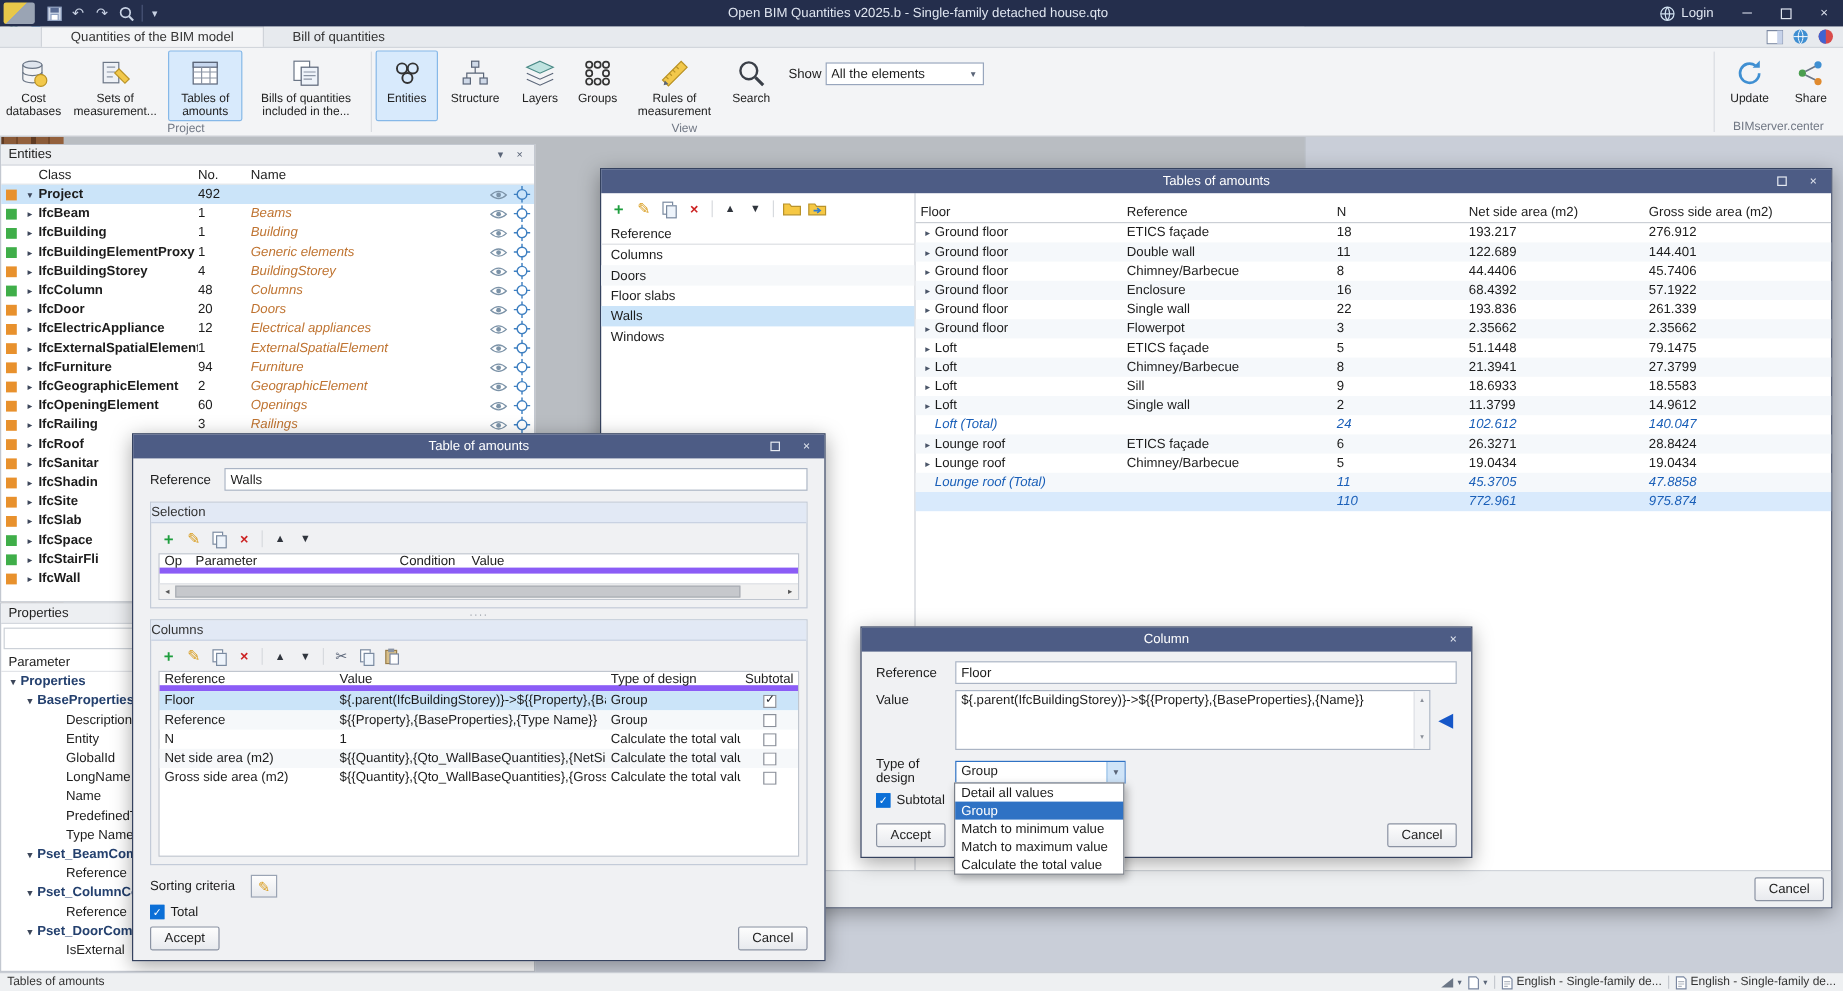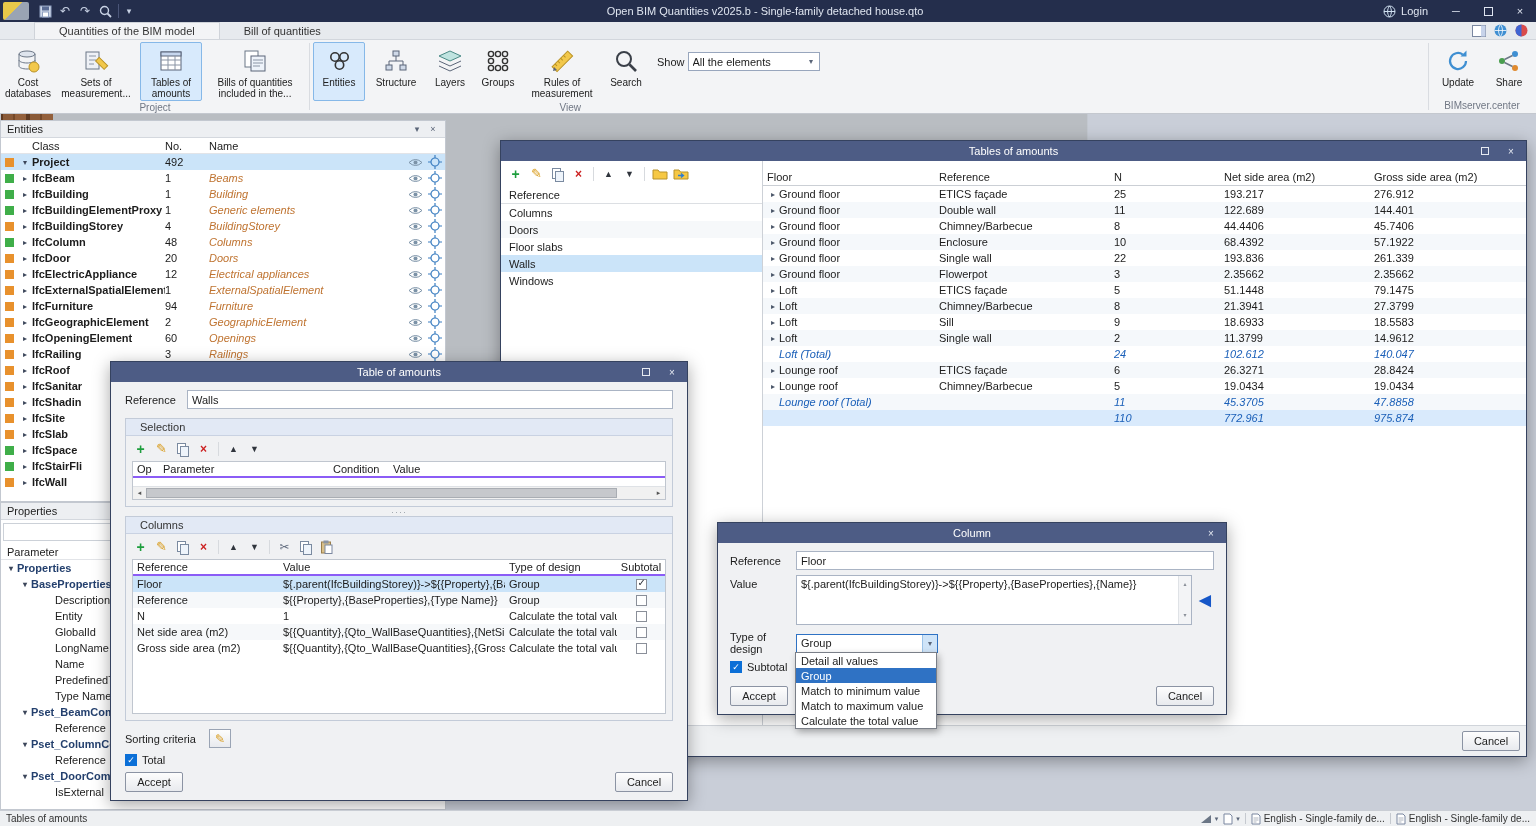--- a/index.html
+++ b/index.html
@@ -147,23 +147,23 @@
   .btn{min-width:58px;height:20px;border:1px solid #8b93a3;border-radius:2px;background:linear-gradient(#fdfdfd,#e8eaee);display:inline-flex;align-items:center;justify-content:center;padding:0 10px;color:#222;font-size:11px}
   .inp{flex:1;height:19px;background:#fff;border:1px solid #aab4c4;font:inherit;padding:0 4px;color:#1c1c1c;min-width:0}
   .cbx{width:12px;height:12px;background:#0b6fd7;border:1px solid #0b6fd7;color:#fff;font-size:9px;display:inline-flex;align-items:center;justify-content:center;flex:none}
 
   
   .dlg-table{left:110px;top:361px;width:578px;height:440px;z-index:20;background:#f0f1f3}
   .dt-body{flex:1;display:flex;flex-direction:column;padding:8px 14px 8px;min-height:0}
   .frow{display:flex;align-items:center}
   .flabel{width:62px;flex:none}
   .gbox{border:1px solid #c3cbd8;margin-top:9px;background:#f0f1f3}
-  .gbox-h{height:17px;background:#e2e9f5;border-bottom:1px solid #c9d2e2;display:flex;align-items:center;padding-left:14px;color:#333}
+  .gbox-h{height:17px;background:#e2e9f5;border-bottom:1px solid #c9d2e2;display:flex;align-items:center;padding-left:0;color:#333}
   .grid{background:#fff;border:1px solid #c0c6cf;margin:0 6px 6px}
-  .g-head{display:flex;height:16px;align-items:center;border-bottom:2px solid #8b5cf6;color:#222}
+  .g-head{display:flex;height:16px;align-items:center;border-bottom:5px solid #8b5cf6;color:#222}
   .gc{padding:0 4px;white-space:nowrap;overflow:hidden}
   .sel-op{width:26px}.sel-par{width:170px}.sel-cond{width:60px}.sel-val{flex:1}
   .sel-body{height:8px}
   .hscroll{height:13px;background:#f1f1f1;border-top:1px solid #dfe2e6;display:flex;align-items:center}
   .hs-btn{width:13px;text-align:center;font-size:7px;color:#555}
   .hs-track{flex:1;position:relative;height:100%}
   .hs-thumb{position:absolute;left:0;top:1px;bottom:1px;width:93%;background:#c6c8cc;border:1px solid #a9adb3}
   .split{height:9px;display:flex;align-items:center;justify-content:center;color:#9aa0a8;font-size:9px;letter-spacing:1px}
   .cols-box{flex:1;display:flex;flex-direction:column;min-height:0;margin-top:0}
   .cols-grid{flex:1;display:flex;flex-direction:column;min-height:0}
@@ -1046,21 +1046,21 @@
           <span class="tc gross">Gross side area (m2)</span>
         </div>
         <div class="t-body">
 
             <div class="t-row expandable">
               <span class="tc floor">
                 <span class="t-chev"></span>
                 <span>Ground floor</span>
               </span>
               <span class="tc ref">ETICS façade</span>
-              <span class="tc n">25</span>
+              <span class="tc n">18</span>
               <span class="tc net">193.217</span>
               <span class="tc gross">276.912</span>
             </div>
 
             <div class="t-row expandable">
               <span class="tc floor">
                 <span class="t-chev"></span>
                 <span>Ground floor</span>
               </span>
               <span class="tc ref">Double wall</span>
@@ -1079,21 +1079,21 @@
               <span class="tc net">44.4406</span>
               <span class="tc gross">45.7406</span>
             </div>
 
             <div class="t-row expandable">
               <span class="tc floor">
                 <span class="t-chev"></span>
                 <span>Ground floor</span>
               </span>
               <span class="tc ref">Enclosure</span>
-              <span class="tc n">10</span>
+              <span class="tc n">16</span>
               <span class="tc net">68.4392</span>
               <span class="tc gross">57.1922</span>
             </div>
 
             <div class="t-row expandable">
               <span class="tc floor">
                 <span class="t-chev"></span>
                 <span>Ground floor</span>
               </span>
               <span class="tc ref">Single wall</span>

